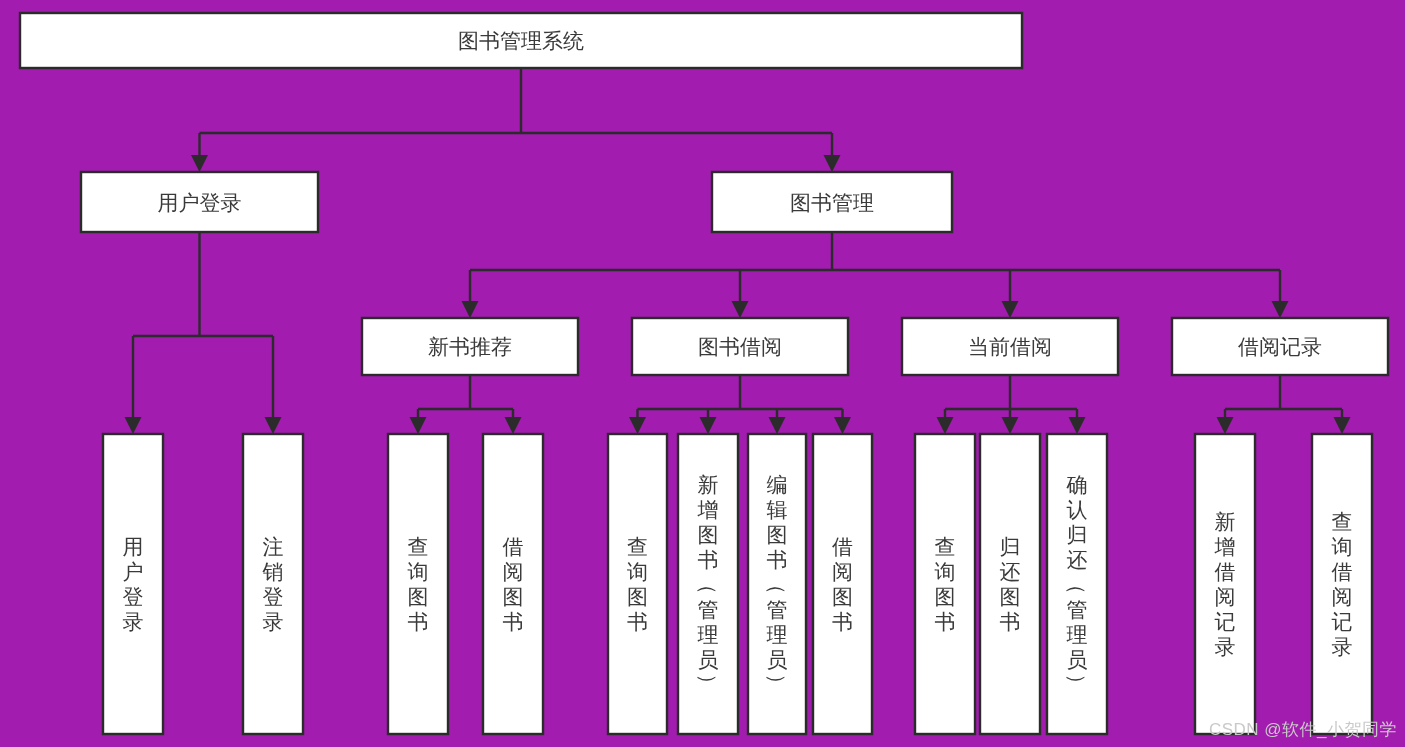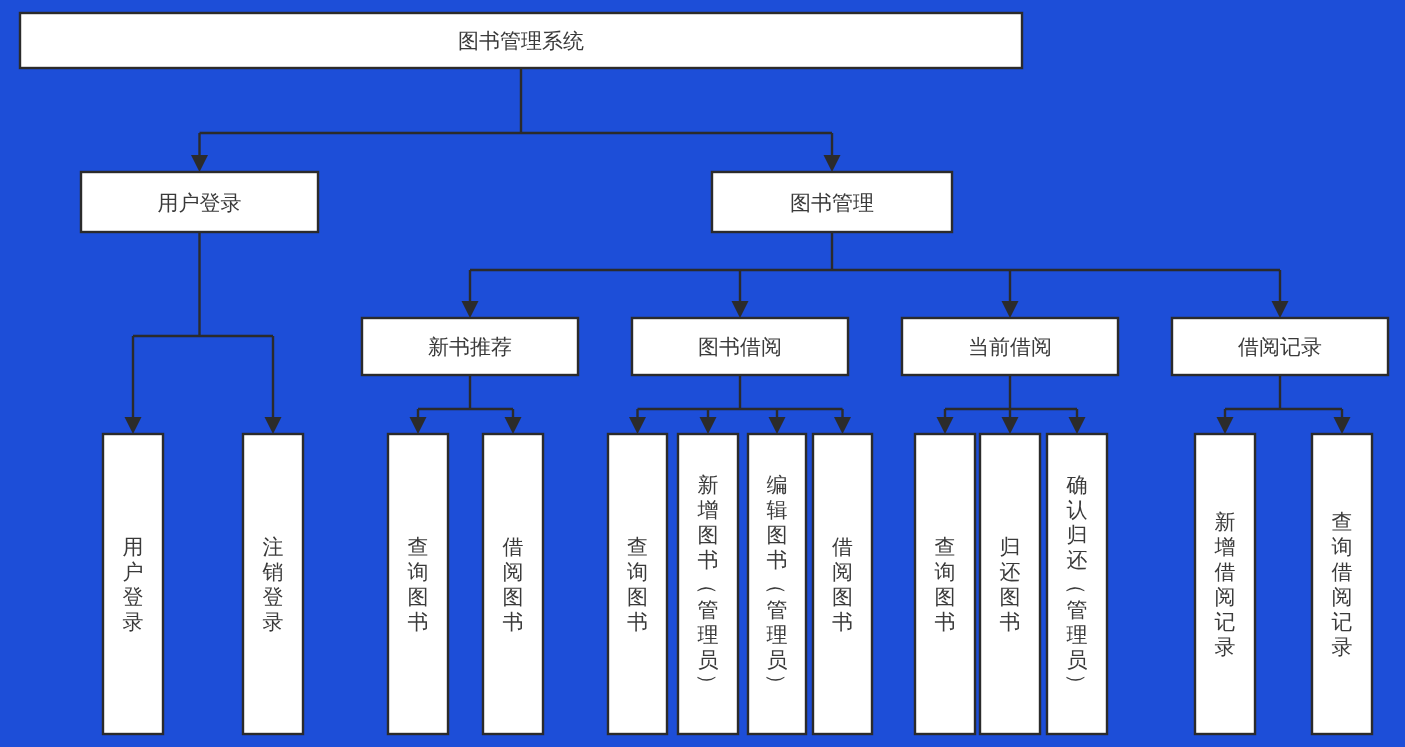--- a/index.html
+++ b/index.html
@@ -10,21 +10,21 @@
   body {
     width: 1405px;
     height: 747px;
     overflow: hidden;
     font-family: "Liberation Sans", "DejaVu Sans", sans-serif;
   }
   #diagram-root {
     position: relative;
     width: 1405px;
     height: 747px;
-    background: #1d4ed8;
+    background: #a21caf;
   }
   svg.tree-svg {
     position: absolute;
     left: 0;
     top: 0;
     width: 1405px;
     height: 747px;
     display: block;
   }
   .node-box {
@@ -256,13 +256,14 @@
           <text x="1342" y="521.5" class="node-label-v-char">查</text>
           <text x="1342" y="546.5" class="node-label-v-char">询</text>
           <text x="1342" y="571.5" class="node-label-v-char">借</text>
           <text x="1342" y="596.5" class="node-label-v-char">阅</text>
           <text x="1342" y="621.5" class="node-label-v-char">记</text>
           <text x="1342" y="646.5" class="node-label-v-char">录</text>
         </g>
       </g>
   </svg>
 
+  <div class="watermark-text">CSDN @软件_小贺同学</div>
 </div>
 
 </body></html>

